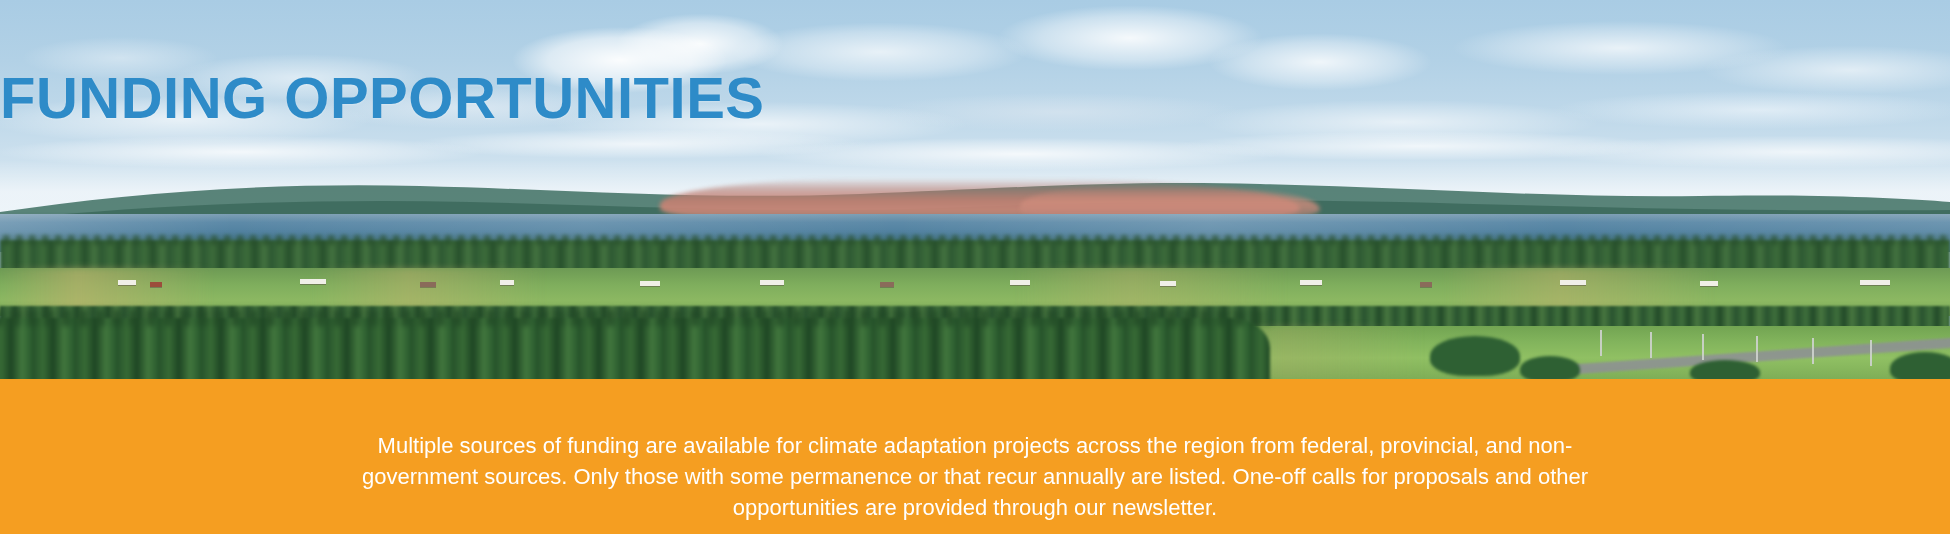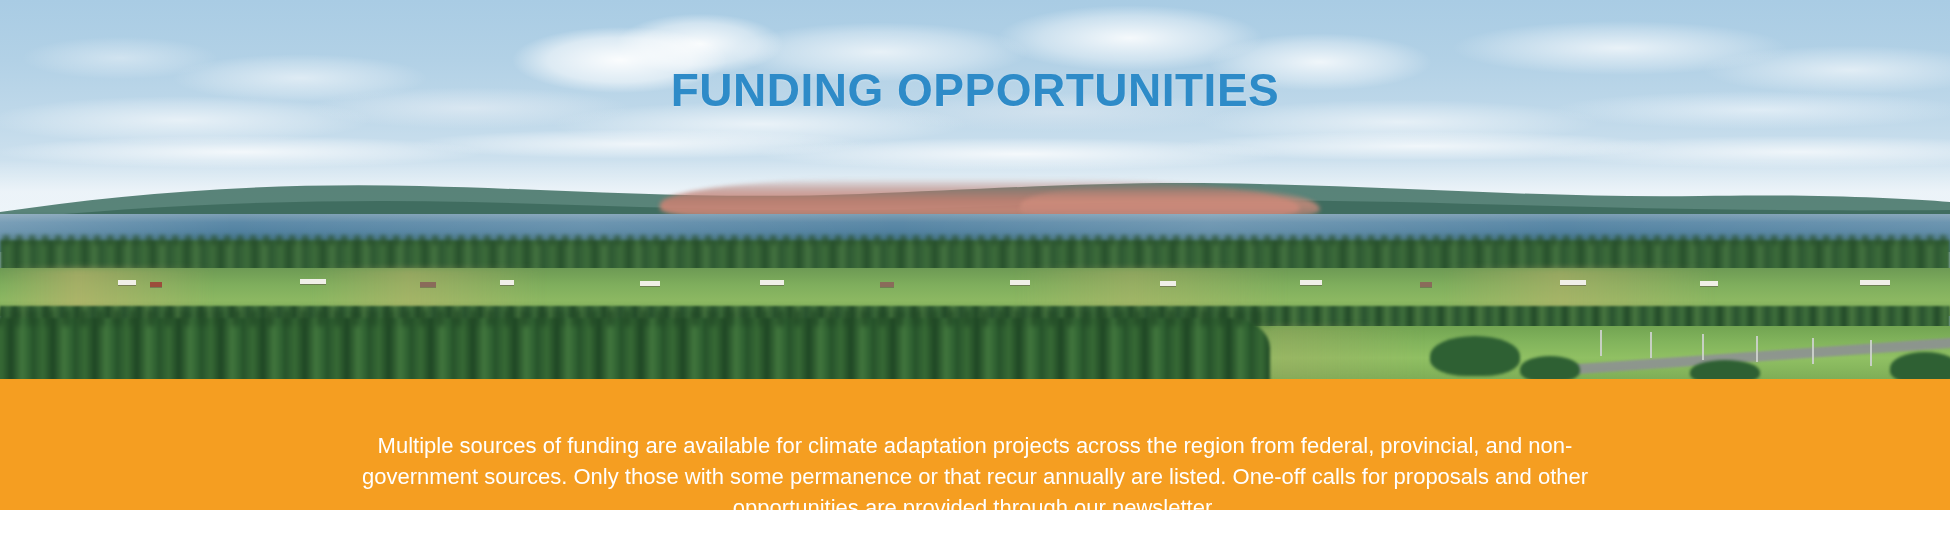--- a/index.html
+++ b/index.html
@@ -257,38 +257,37 @@
     filter: blur(.5px);
     opacity: .9;
   }
 
   
   .hero-title {
     position: absolute;
     left: 0;
     top: 28px;
     width: 100%;
-    text-align: center;
-    font-size: 46px;
+    font-size: 58px;
     line-height: 62px;
     font-weight: 700;
     letter-spacing: 0.5px;
     color: #2e8bc8;
     font-family: "Liberation Sans", sans-serif;
     text-shadow: 0 1px 2px rgba(255,255,255,.28);
     user-select: none;
   }
 
   
   .intro-band {
     position: absolute;
     left: 0;
     top: 379px;
     width: 1950px;
-    height: 131px;
+    height: 155px;
     background: #f59e21;
   }
   .intro-text {
     position: absolute;
     left: 50%;
     transform: translateX(-50%);
     top: 29px;
     width: 1310px;
     text-align: center;
     color: #ffffff;

